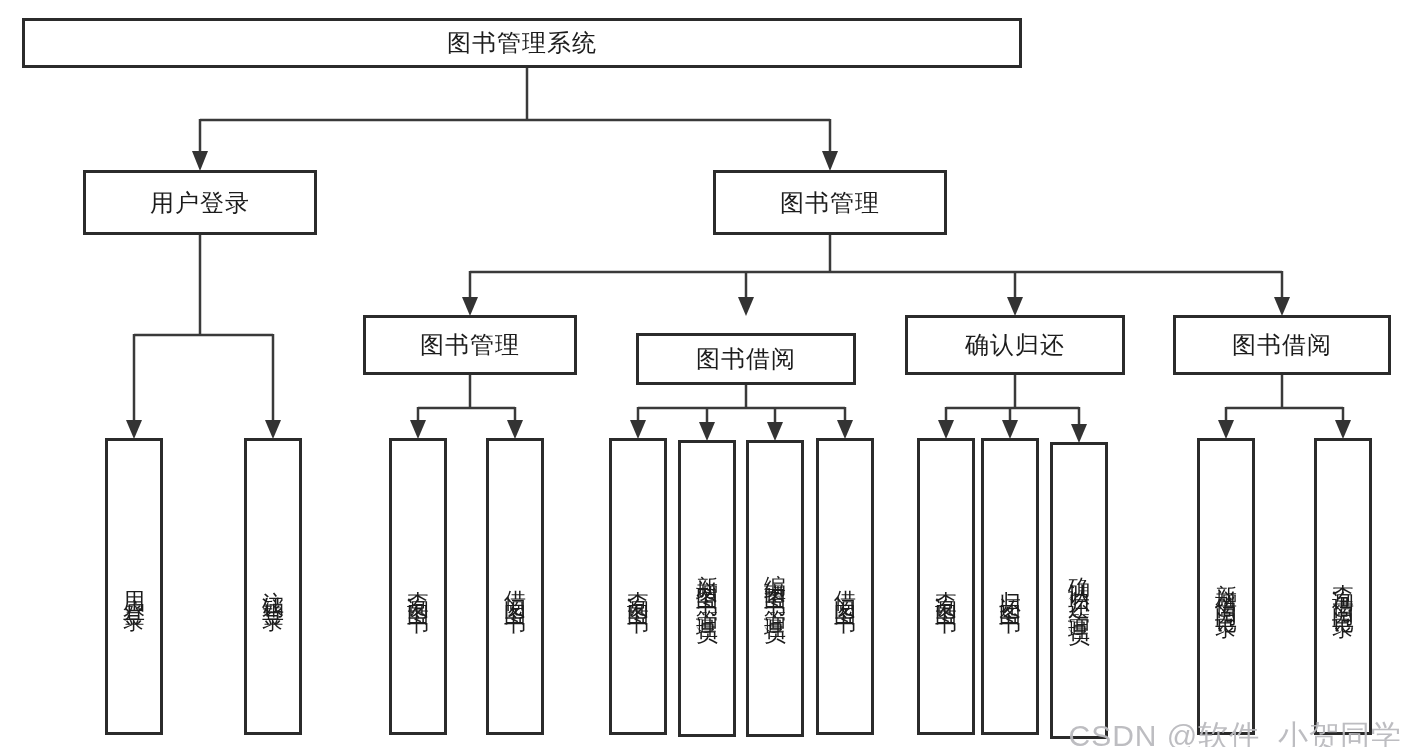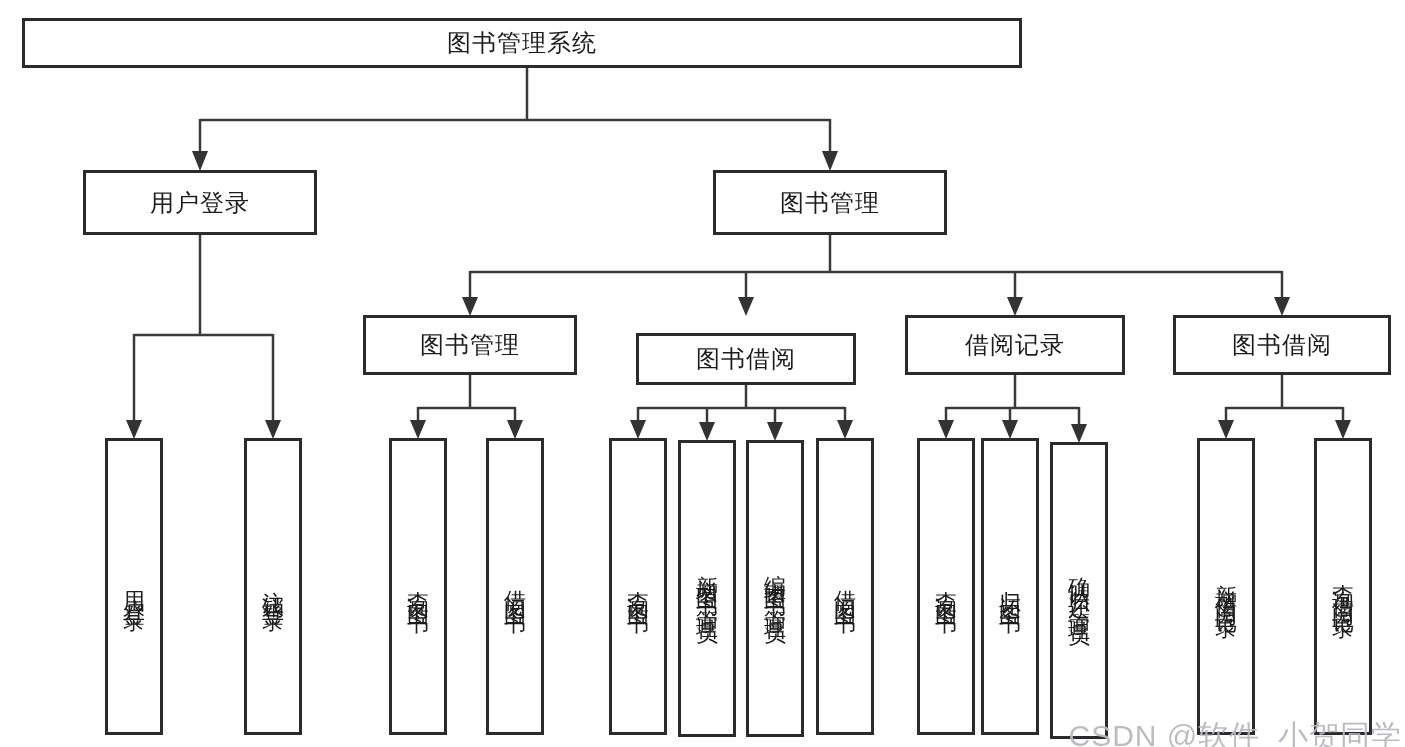--- a/index.html
+++ b/index.html
@@ -151,21 +151,21 @@
     <span>图书管理</span>
   </div>
 
   <div class="node branch n-newbook">
     <span>图书管理</span>
   </div>
   <div class="node branch n-borrow">
     <span>图书借阅</span>
   </div>
   <div class="node branch n-current">
-    <span>借阅记录</span>
+    <span>确认归还</span>
   </div>
   <div class="node branch n-records">
     <span>图书借阅</span>
   </div>
 
   <div class="node leaf l1a">
     <span>用户登录</span>
   </div>
   <div class="node leaf l1b">
     <span>注销登录</span>

